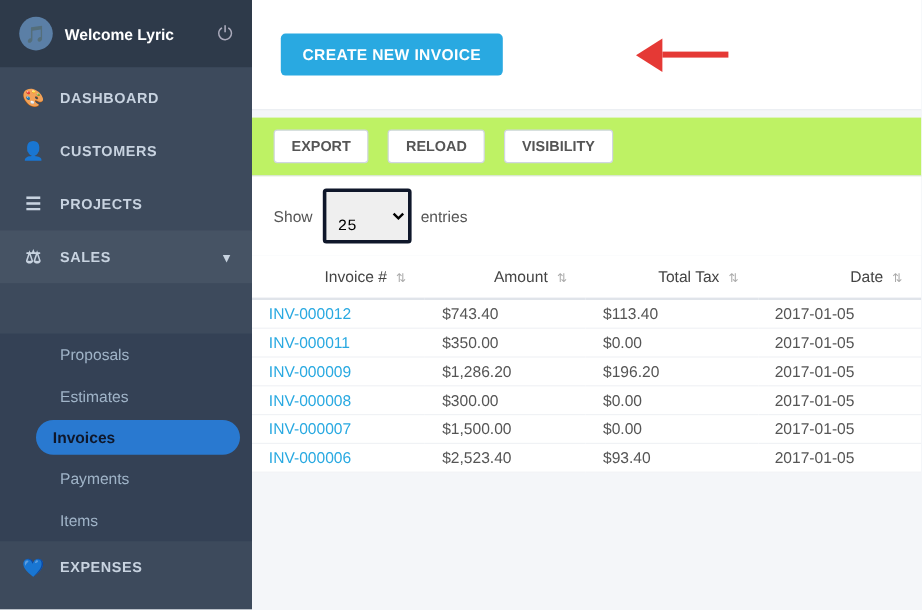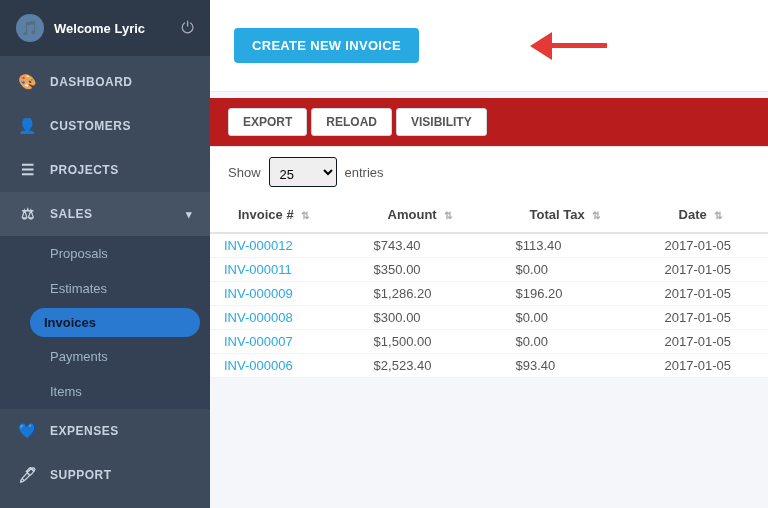--- a/index.html
+++ b/index.html
@@ -47,21 +47,21 @@
       font-weight: 600;
       letter-spacing: 0.5px;
       cursor: pointer;
       text-transform: uppercase;
       user-select: none;
     }
     .sidebar-item.active-section { background: rgba(255,255,255,0.05); }
     .sidebar-item .icon { font-size: 15px; width: 20px; text-align: center; }
     .sidebar-item .chevron { margin-left: auto; font-size: 11px; }
 
-    .sidebar-sub { display: flex; flex-direction: column; background: #344155; }
+    .sidebar-sub { display: flex; flex-direction: column; background: #344155; margin-top: 42px; }
     .sidebar-sub-item {
       padding: 10px 18px 10px 50px;
       color: #a0b4c8;
       font-size: 13px;
       cursor: pointer;
       user-select: none;
     }
     .sidebar-sub-item.active {
       background: #2979d0;
       color: #0f172a;
@@ -113,24 +113,24 @@
 
     .content-area {
       background: #f4f6f9;
       flex: 1;
       display: flex;
       flex-direction: column;
       overflow: hidden;
     }
 
     .table-toolbar {
-      background: #b91c1c;
+      background: #bef264;
       padding: 10px 18px;
       display: flex;
-      gap: 4px;
+      gap: 16px;
       border-bottom: 1px solid #e0e4ea;
       margin-top: 6px;
     }
     .toolbar-btn {
       padding: 6px 14px;
       font-size: 12px;
       font-weight: 600;
       background: #fff;
       border: 1px solid #d0d6df;
       border-radius: 3px;
@@ -141,41 +141,42 @@
     .table-controls {
       display: flex;
       align-items: center;
       gap: 8px;
       padding: 10px 18px;
       background: #fff;
       font-size: 13px;
       color: #555;
     }
     .entries-select {
-      border: 1px solid #0f172a;
+      border: 3px solid #0f172a;
       border-radius: 3px;
-      padding: 8px 18px 3px 6px;
+      padding: 20px 18px 3px 6px;
       font-size: 13px;
       appearance: auto;
+      font-family: Liberation Mono, monospace;
     }
 
     .data-table {
       width: 100%;
       border-collapse: collapse;
       font-size: 13px;
       background: #fff;
     }
     .data-table thead tr {
       border-bottom: 2px solid #e0e4ea;
     }
     .data-table th {
-      padding: 10px 28px;
-      text-align: left;
+      padding: 10px 16px;
+      text-align: right;
       color: #444;
-      font-weight: 700;
+      font-weight: 400;
       font-size: 13px;
       white-space: nowrap;
     }
     .data-table th .sort-icon {
       color: #aaa;
       font-size: 10px;
       margin-left: 4px;
     }
     .data-table tbody tr {
       border-bottom: 1px solid #f0f2f5;

